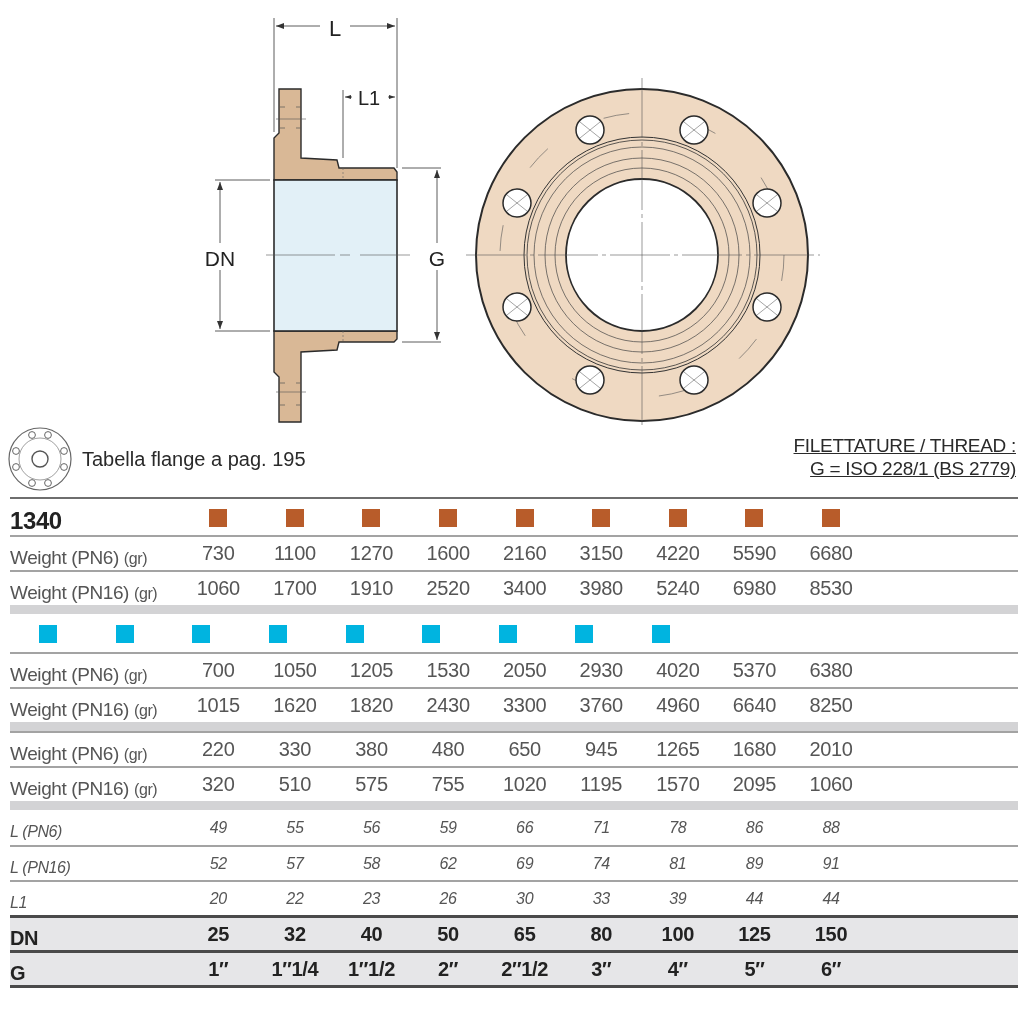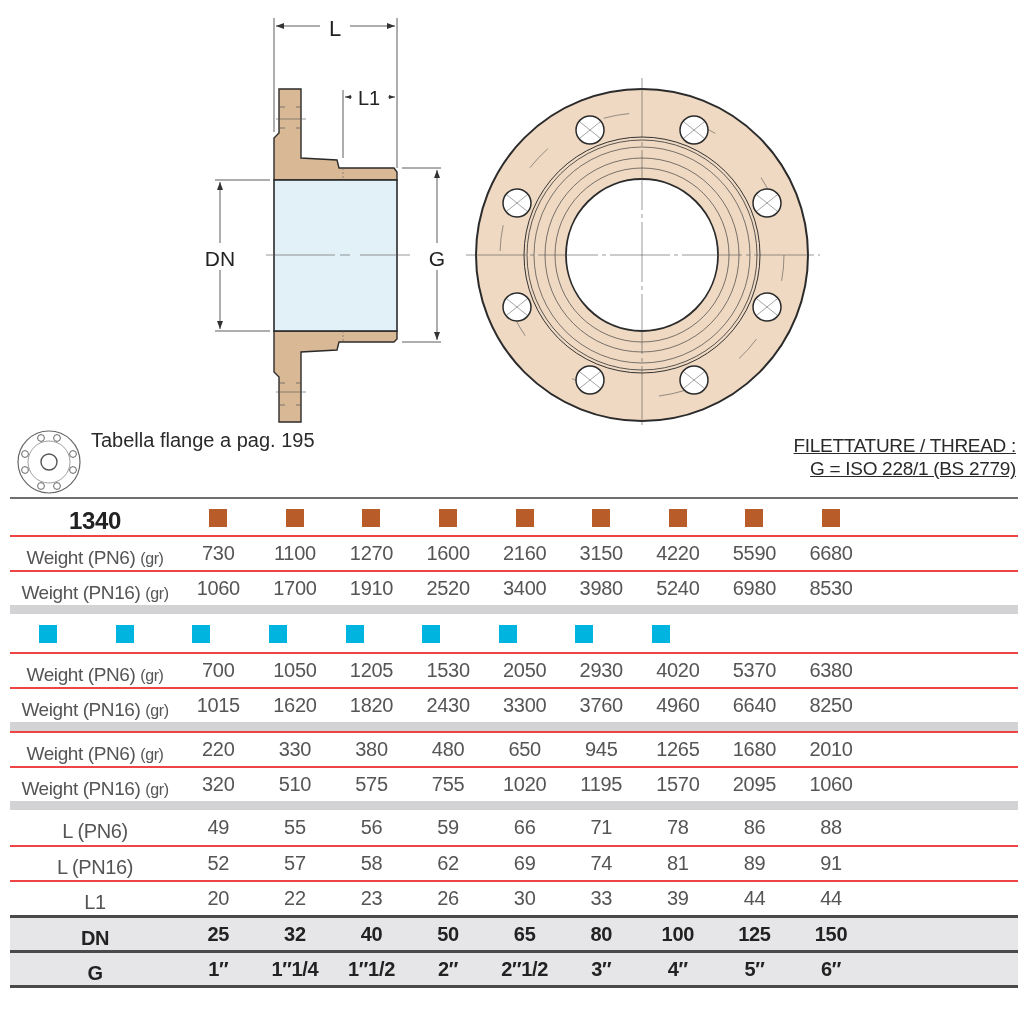--- a/index.html
+++ b/index.html
@@ -1,38 +1,38 @@
 <!DOCTYPE html>
 <html><head>
 <meta charset="utf-8">
 <style>
   * { box-sizing: border-box; margin: 0; padding: 0; }
   html, body { width: 1024px; height: 1024px; background: #ffffff; overflow: hidden; }
   body { position: relative; font-family: "Liberation Sans", "DejaVu Sans", sans-serif; color: #3a3a3a; }
 
   .drawing { position: absolute; left: 0; top: 0; width: 1024px; height: 430px; }
 
-  .note-left { position: absolute; left: 15px; top: 428px; height: 62px; display: flex; }
+  .note-left { position: absolute; left: 6px; top: 428px; height: 62px; display: flex; align-items: center; }
   .note-left svg { width: 68px; height: 68px; margin-right: 8px; }
   .note-left .l1 { font-size: 20px; color: #2a2a2a; line-height: 24px; }
   .note-left .l2 { font-size: 20px; color: #666; line-height: 24px; }
 
   .note-right { position: absolute; right: 8px; top: 434px; text-align: right; font-size: 19px; color: #2a2a2a; line-height: 23px; letter-spacing: -0.3px; text-decoration: underline; }
 
   .table { position: absolute; left: 10px; top: 497px; width: 1008px; }
-  .row { display: flex; align-items: center; height: 35px; border-top: 2px solid #ef4444; position: relative; }
+  .row { display: flex; align-items: center; height: 35px; border-top: 2px solid #a3a3a3; position: relative; }
   .row.first { border-top: 2px solid #6e6e6e; }
-  .row .label { width: 170px; text-align: center; font-size: 19px; color: #555; letter-spacing: -0.4px; margin-top: 8px; }
+  .row .label { width: 170px; font-size: 19px; color: #555; letter-spacing: -0.4px; margin-top: 8px; }
   .row .label small { font-size: 16px; }
   .row .cell { width: 76.6px; text-align: center; font-size: 20px; color: #555; letter-spacing: -0.3px; }
   .row.header { height: 38px; }
   .row.header .label { font-size: 24px; font-weight: bold; color: #222; }
   .swatch { display: inline-block; width: 18px; height: 18px; vertical-align: middle; }
   .sep { height: 9px; background: #d3d3d5; }
-  .row.dims .cell, .row.dims .label { font-size: 20px; }
+  .row.dims .cell, .row.dims .label { font-size: 16px; font-style: italic; }
   .row.bold { background: #e6e6e8; border-top: 3px solid #4a4a4a; height: 35px; }
   .row.bold .label, .row.bold .cell { font-weight: bold; color: #222; font-size: 20px; }
   .bottom-line { border-top: 3px solid #4a4a4a; }
 </style>
 </head>
 <body>
 
 <div class="drawing">
   <svg width="1024" height="430" viewBox="0 0 1024 430">
 

